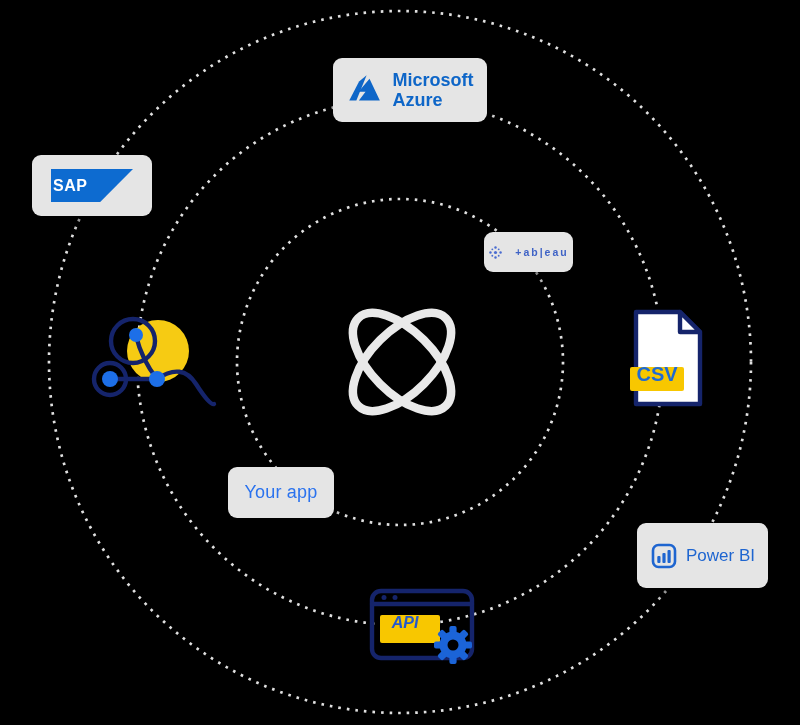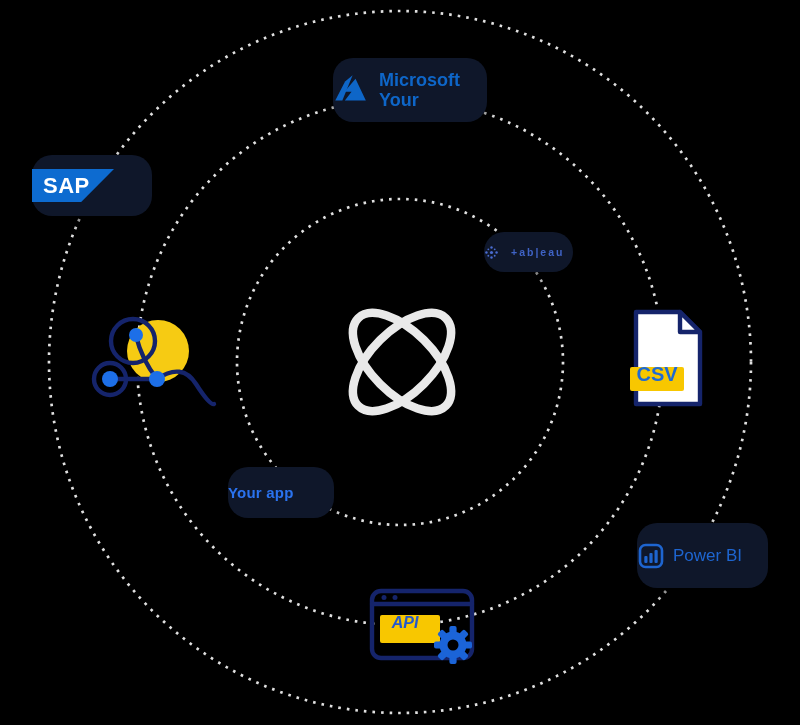--- a/index.html
+++ b/index.html
@@ -11,41 +11,41 @@
   .layer{position:absolute;left:0;top:0;}
 
   
   .ring{fill:none;stroke:#ececec;stroke-width:2.7;stroke-dasharray:2.6 6;opacity:.95;}
 
   
   .hub-ellipse{fill:none;stroke:#e9e9e9;stroke-width:8.5;}
 
   
   .card{
-    position:absolute;background:#0f172a;border-radius:20px;
-    display:flex;align-items:center;
+    position:absolute;background:#e5e5e5;border-radius:9px;
+    display:flex;align-items:center;justify-content:center;
     box-shadow:0 6px 14px rgba(0,0,0,.55);
   }
   #azure-card{left:333px;top:58px;width:154px;height:64px;gap:10px;}
   .azure-text{display:flex;flex-direction:column;line-height:1.12;}
   .azure-text span{color:#0e66c8;font-size:18px;font-weight:700;}
 
   #sap-card{left:32px;top:155px;width:120px;height:61px;}
   .sap-shape{
     width:82px;height:33px;background:#0d6bd0;
     clip-path:polygon(0 0,100% 0,60% 100%,0 100%);
     display:flex;align-items:center;
   }
-  .sap-shape span{color:#fff;font-weight:700;font-size:22px;padding-left:11px;letter-spacing:.5px;}
+  .sap-shape span{color:#fff;font-weight:700;font-size:16px;padding-left:2px;letter-spacing:.5px;}
 
   #tableau-card{left:484px;top:232px;width:89px;height:40px;gap:12px;}
   .tableau-text{color:#3f63c6;font-size:10.5px;font-weight:700;letter-spacing:2px;}
 
   #yourapp-card{left:228px;top:467px;width:106px;height:51px;}
-  .yourapp-text{color:#2a72ee;font-size:15px;font-weight:700;letter-spacing:.2px;}
+  .yourapp-text{color:#2a72ee;font-size:18px;font-weight:400;letter-spacing:.2px;}
 
   #powerbi-card{left:637px;top:523px;width:131px;height:65px;gap:8px;}
   .powerbi-text{color:#1e65d0;font-size:17px;font-weight:400;}
   .pbi-frame{fill:none;stroke:#1e65d0;stroke-width:2.6;}
   .pbi-bar{fill:#1e65d0;}
 
   
   #csv-icon{left:624px;top:308px;}
   #api-icon{left:352px;top:583px;}
   #webhook-icon{left:90px;top:300px;}
@@ -75,21 +75,21 @@
     <ellipse class="hub-ellipse" cx="72" cy="72" rx="62" ry="31" transform="rotate(-45 72 72)"></ellipse>
   </svg>
 
   <div class="card" id="azure-card">
     <svg width="36" height="32" viewBox="0 0 40 34">
       <path class="azure-tri" d="M21.8 0.5 L13.4 7.6 2.5 28.6 10.4 28.6 Z"></path>
       <path class="azure-tri" d="M25 4.5 L12.8 19 20.6 19 13.2 28.6 36.5 28.6 Z"></path>
     </svg>
     <div class="azure-text">
       <span>Microsoft</span>
-      <span>Your</span>
+      <span>Azure</span>
     </div>
   </div>
 
   <div class="card" id="sap-card">
     <div class="sap-shape">
       <span>SAP</span>
     </div>
   </div>
 
   <div class="card" id="tableau-card">

